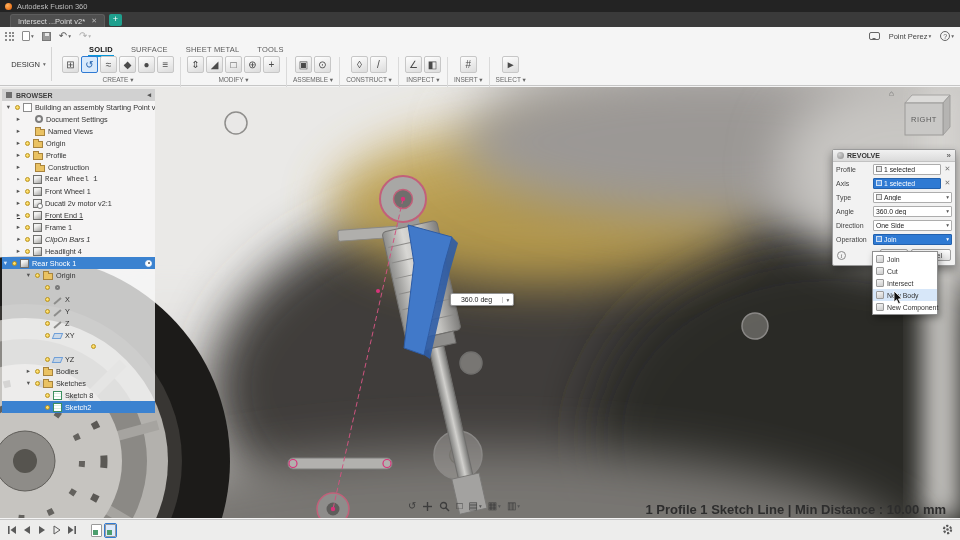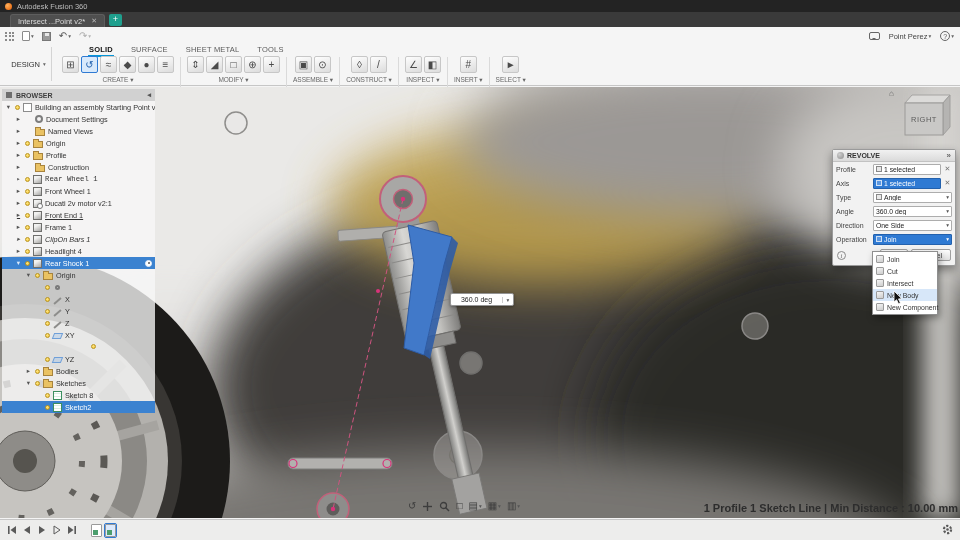--- a/index.html
+++ b/index.html
@@ -120,21 +120,21 @@
   #opdd{position:absolute;left:872px;top:164px;width:66px;background:#fff;border:1px solid #8f8f8f;
     box-shadow:2px 3px 7px rgba(0,0,0,.35);z-index:8;padding:1px 0}
   .dop{height:12px;display:flex;align-items:center;gap:3px;padding:0 3px;font-size:6.9px;color:#333;white-space:nowrap}
   .dop.hl{background:#d7e7f9}
   .dopicon{width:8px;height:8px;flex:none;border:1px solid #9a9a9a;background:linear-gradient(160deg,#f5f5f5,#cdcdcd);border-radius:1px}
 
   
   #navbar{position:absolute;left:408px;top:411px;height:16px;display:flex;gap:6px;align-items:center;z-index:4}
   .nav-item{display:flex;align-items:center;gap:1px;color:#3d3d3d;font-size:10px;line-height:12px}
   .nav-caret{font-size:5.5px;color:#555}
-  #status{position:absolute;right:2px;top:415px;font-size:11px;font-weight:bold;color:#2d2d2d;z-index:4}
+  #status{position:absolute;right:14px;top:415px;font-size:13px;font-weight:bold;color:#2d2d2d;z-index:4}
 
   
   #cursor{position:absolute;left:893px;top:203px;z-index:12}
 
   
   #timeline{left:0;top:519px;width:960px;height:21px;background:#ededec;border-top:1px solid #c6c6c6;display:flex;align-items:center}
   #tl-controls{display:flex;gap:4px;align-items:center;padding:0 6px}
   .tlbtn{width:11px;height:11px;display:flex;align-items:center;justify-content:center}
   #tl-items{display:flex;gap:3px;align-items:center;margin-left:8px}
   .tchip{width:11px;height:13px;background:#fff;border:1px solid #9a9a9a;border-radius:1px;position:relative}
@@ -446,21 +446,21 @@
             <span class="bulb"></span>
             <span class="ti ti-component"></span>
             <span class="tlabel">ClipOn Bars 1</span>
           </div>
           <div class="trow" style="padding-left: 13px;">
             <span class="arrow">▸</span>
             <span class="bulb"></span>
             <span class="ti ti-component"></span>
             <span class="tlabel">Headlight 4</span>
           </div>
-          <div class="trow sel" style="padding-left: 13px;">
+          <div class="trow sel" style="">
             <span class="arrow">▾</span>
             <span class="bulb"></span>
             <span class="ti ti-component"></span>
             <span class="tlabel">Rear Shock 1</span>
             <span class="actv"></span>
           </div>
           <div class="trow" style="padding-left: 23px;">
             <span class="arrow">▾</span>
             <span class="bulb"></span>
             <span class="ti ti-folder"></span>

